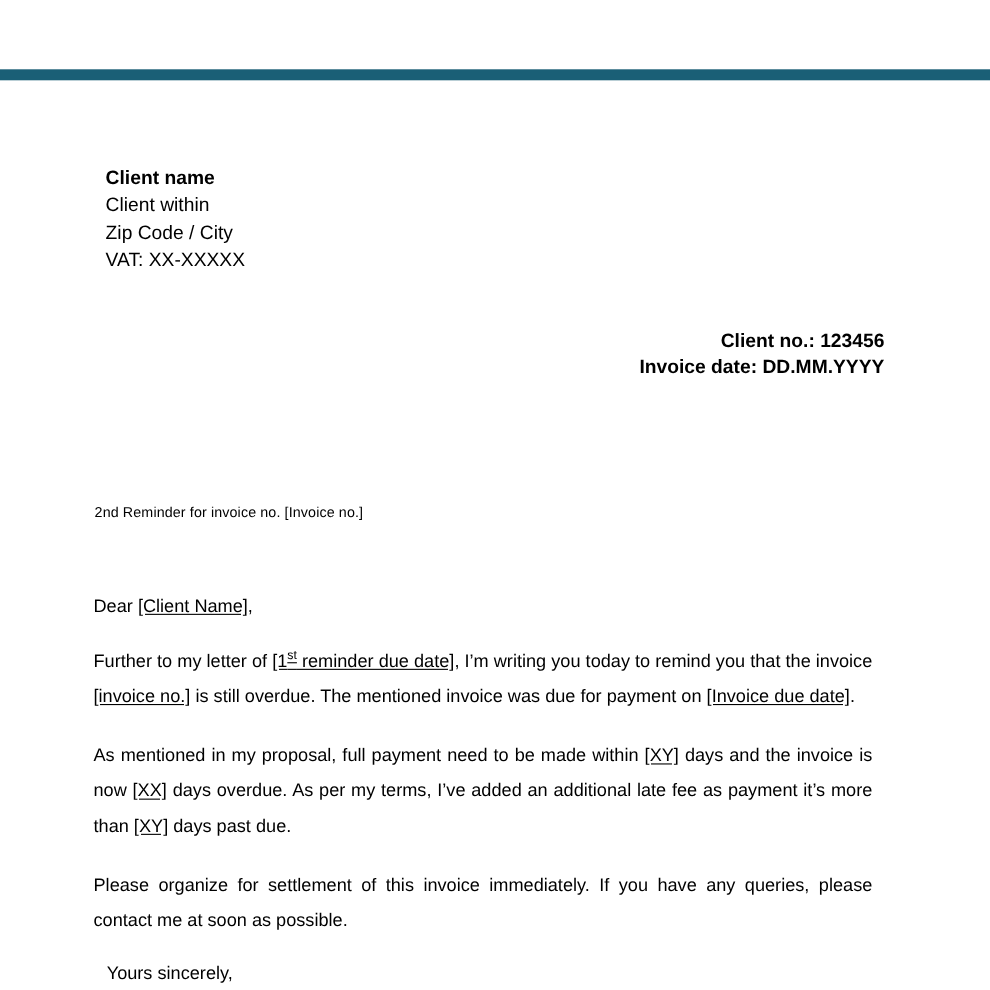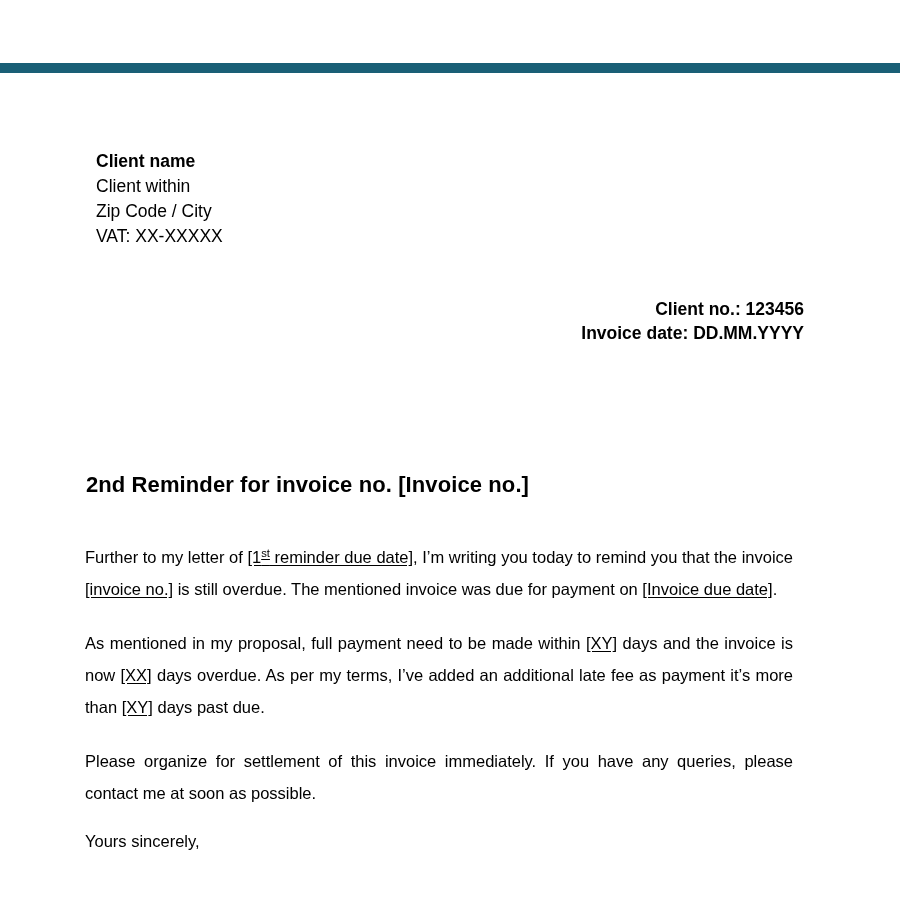--- a/index.html
+++ b/index.html
@@ -57,23 +57,23 @@
     white-space: nowrap;
   }
   .meta-row { display: block; }
   .meta-row .meta-label { font-weight: bold; }
   .meta-row .meta-value { font-weight: bold; }
 
   
   .doc-heading {
     position: absolute;
     left: 86px;
-    top: 399px;
-    font-size: 22px;
-    font-weight: bold;
+    top: 385px;
+    font-size: 13px;
+    font-weight: normal;
     letter-spacing: 0.1px;
     white-space: nowrap;
   }
 
   
   .letter-body {
     position: absolute;
     left: 85px;
     top: 468px;
     width: 708px;
@@ -84,21 +84,21 @@
     margin: 0 0 23px 0;
     text-align: left;
   }
   .para {
     margin: 0 0 22px 0;
     line-height: 32px;
     text-align: justify;
     text-justify: inter-word;
   }
   .closing {
-    margin: 0;
+    margin: 12px;
     line-height: 21px;
     text-align: left;
   }
   .field {
     text-decoration: underline;
     text-underline-offset: 2px;
   }
   .sup {
     font-size: 0.68em;
     vertical-align: super;
@@ -128,20 +128,21 @@
     <span class="meta-row">
       <span class="meta-label">Invoice date:</span>
       <span class="meta-value">DD.MM.YYYY</span>
     </span>
   </div>
 
   <div class="doc-heading">2nd Reminder for invoice no. [Invoice no.]</div>
 
   <div class="letter-body">
 
+    <p class="salutation"><span>Dear </span><span class="field">[Client Name]</span><span>,</span></p>
 
     <p class="para"><span>Further to my letter of </span><span class="field"><span>[1</span><span class="sup">st</span><span> reminder due date]</span></span><span>, I’m writing you today to remind you that the invoice </span><span class="field">[invoice no.]</span><span> is still overdue. The mentioned invoice was due for payment on </span><span class="field">[Invoice due date]</span><span>.</span></p>
 
     <p class="para"><span>As mentioned in my proposal, full payment need to be made within </span><span class="field">[XY]</span><span> days and the invoice is now </span><span class="field">[XX]</span><span> days overdue. As per my terms, I’ve added an additional late fee as payment it’s more than </span><span class="field">[XY]</span><span> days past due.</span></p>
 
     <p class="para">Please organize for settlement of this invoice immediately. If you have any queries, please contact me at soon as possible.</p>
 
     <p class="closing">Yours sincerely,</p>
 
   </div>

